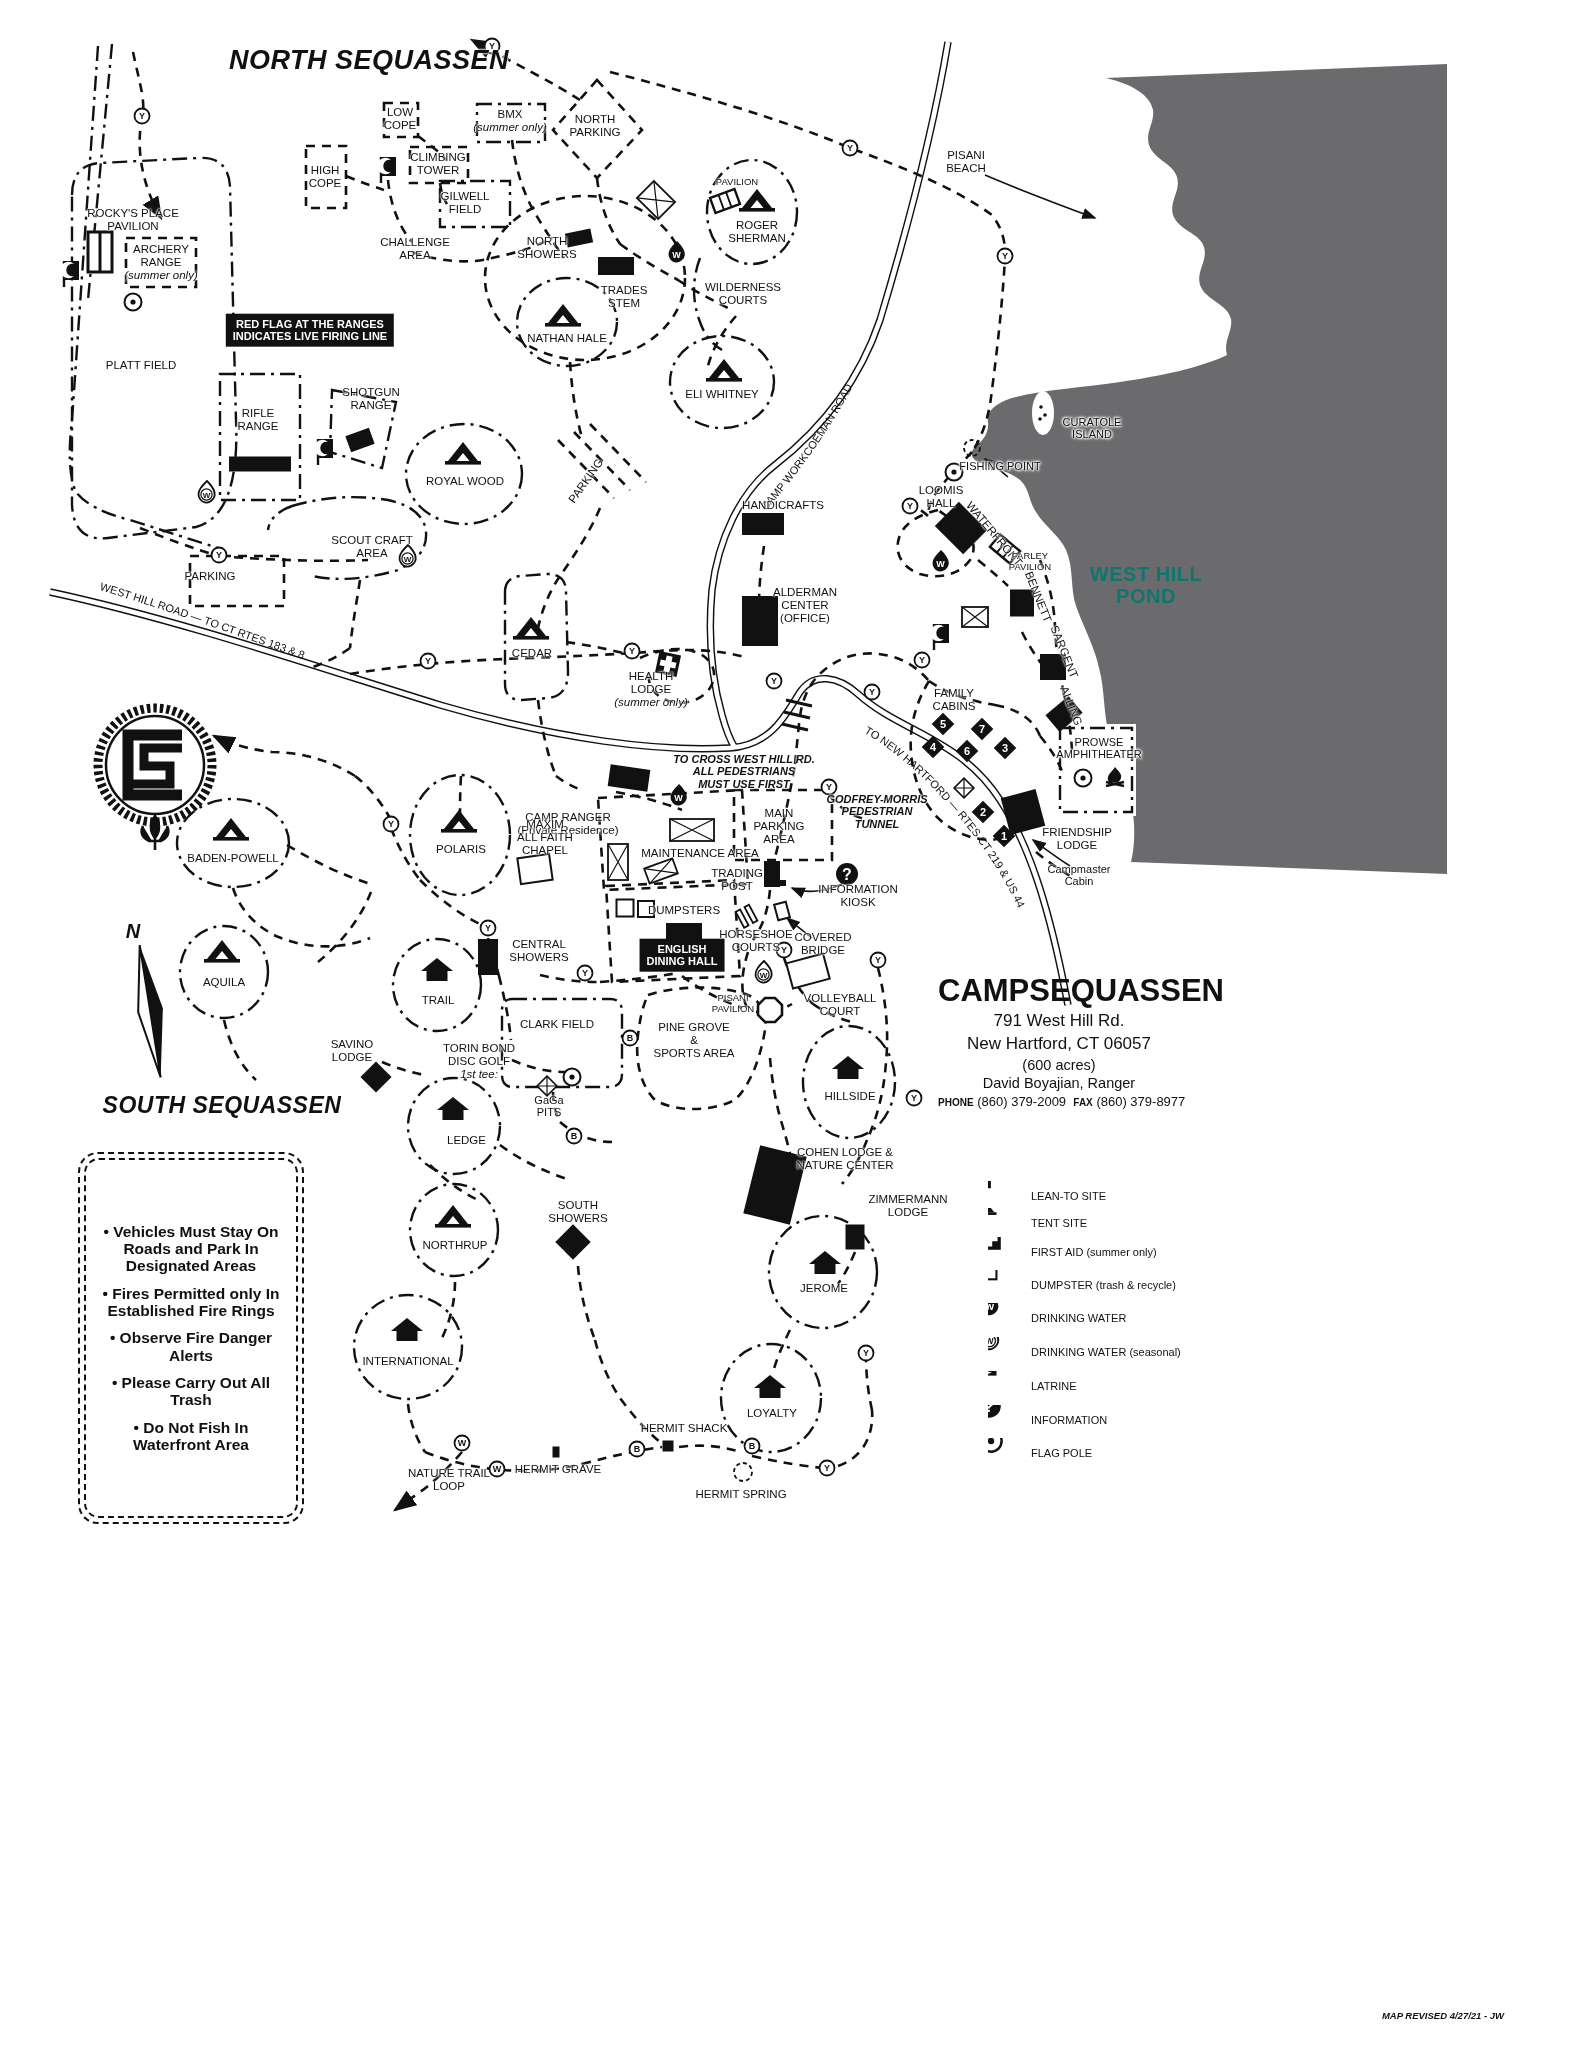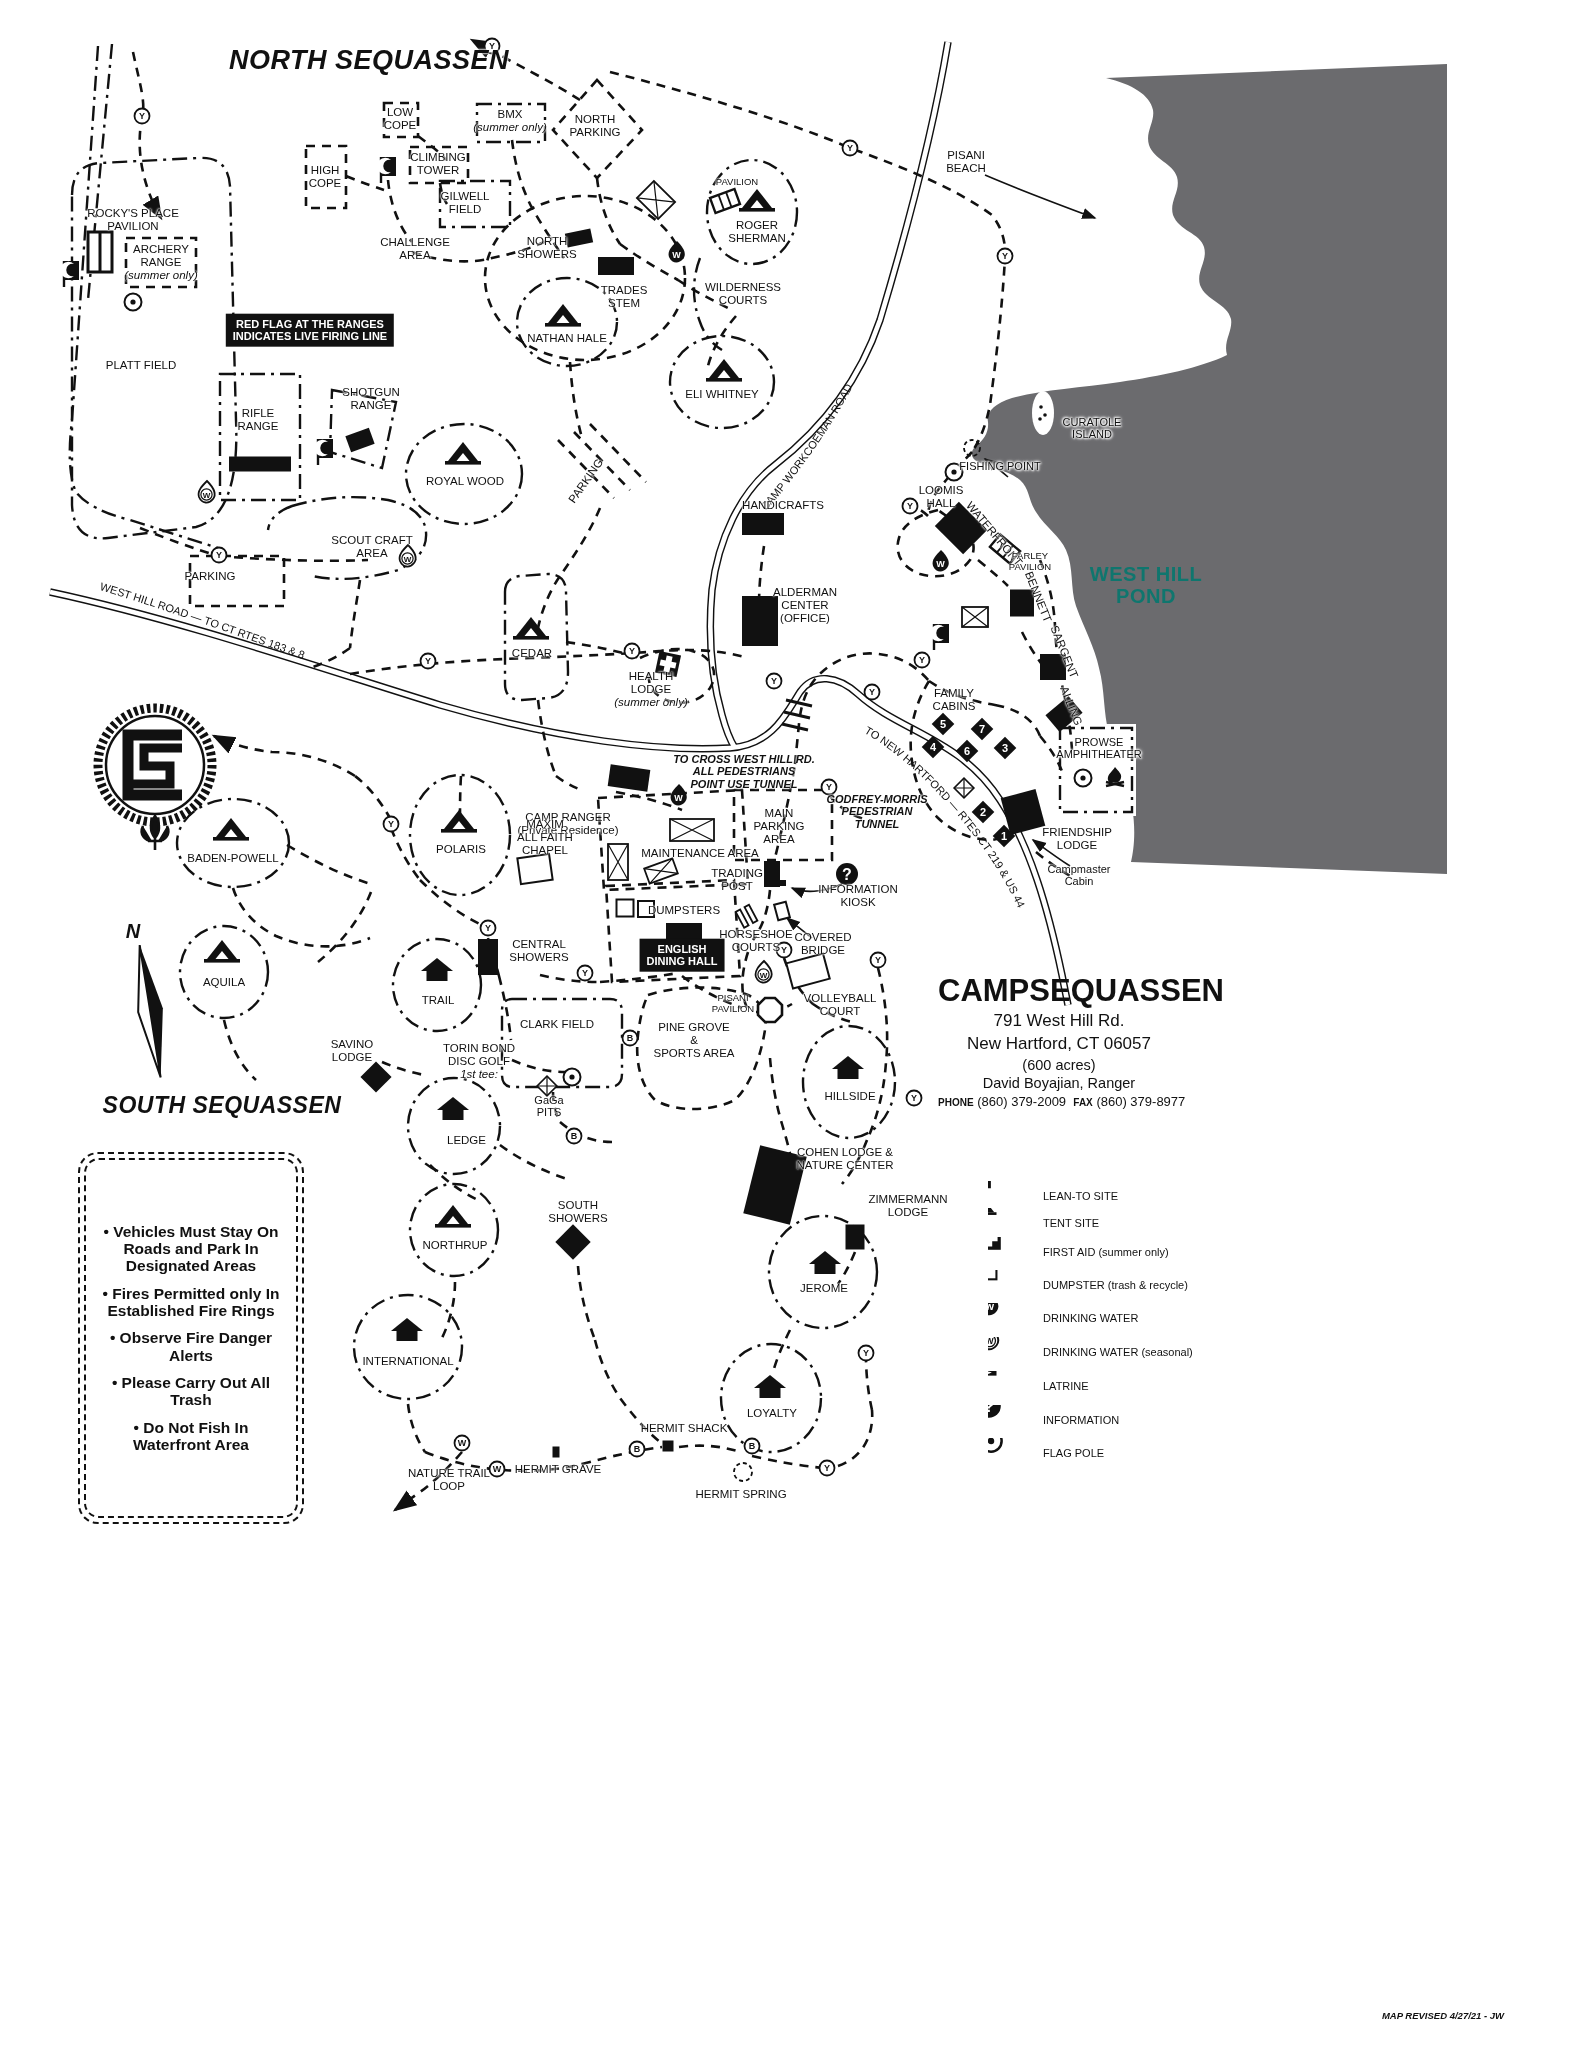--- a/index.html
+++ b/index.html
@@ -25,21 +25,21 @@
   .north{font-size:20px;font-weight:bold;font-style:italic;}
   
   .info{position:absolute;left:938px;top:975px;width:242px;text-align:center;}
   .info .n1{font-size:31px;font-weight:bold;line-height:1.05;text-align:center;}
   .info .ad{font-size:17px;margin-top:3px;}
   .info .ac{font-size:14.5px;margin-top:3px;}
   .info .rg{font-size:14.5px;margin-top:2px;}
   .info .ph{font-size:13px;margin-top:3px;white-space:nowrap;}
   .info .ph b{font-size:10px;}
   
-  .leg-row{position:absolute;display:flex;align-items:center;gap:25px;}
+  .leg-row{position:absolute;display:flex;align-items:center;gap:13px;}
   .leg-row svg{position:static;flex:0 0 auto;}
   .leg-row .t{font-size:11px;white-space:nowrap;}
   
   .rules{position:absolute;left:78px;top:1152px;width:226px;height:372px;
          border:2.5px dashed #111;border-radius:20px;box-sizing:border-box;padding:4px;}
   .rules .inner{width:100%;height:100%;border:2px dashed #111;border-radius:15px;
          box-sizing:border-box;display:flex;flex-direction:column;justify-content:center;
          gap:10px;padding:6px 8px;}
   .rules p{margin:0;text-align:center;font-weight:bold;font-size:15.5px;line-height:1.12;}
 </style>
@@ -814,21 +814,21 @@
         <span>FRIENDSHIP</span>
         <span>LODGE</span>
       </div>
       <div class="lbl mc" style="left: 1079px; top: 875px; transform: translate(-50%, -50%);">
         <span>Campmaster</span>
         <span>Cabin</span>
       </div>
       <div class="lbl warn" style="left: 744px; top: 771px; transform: translate(-50%, -50%);">
         <span>TO CROSS WEST HILL RD.</span>
         <span>ALL PEDESTRIANS</span>
-        <span>POINT USE TUNNEL</span>
+        <span>MUST USE FIRST</span>
       </div>
       <div class="lbl warn" style="left: 877px; top: 811px; transform: translate(-50%, -50%);">
         <span>GODFREY-MORRIS</span>
         <span>PEDESTRIAN</span>
         <span>TUNNEL</span>
       </div>
       <div class="lbl" style="left: 779px; top: 826px; transform: translate(-50%, -50%);">
         <span>MAIN</span>
         <span>PARKING</span>
         <span>AREA</span>

